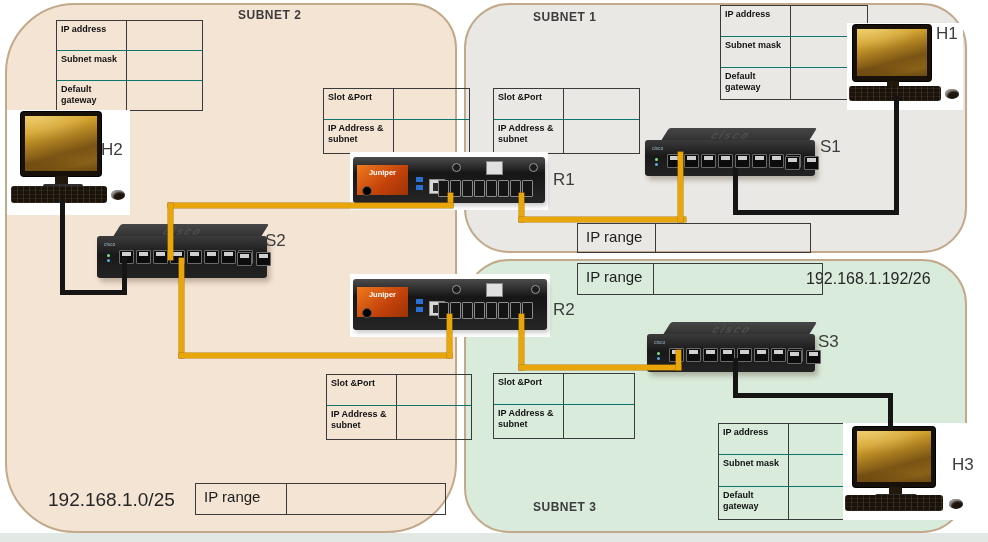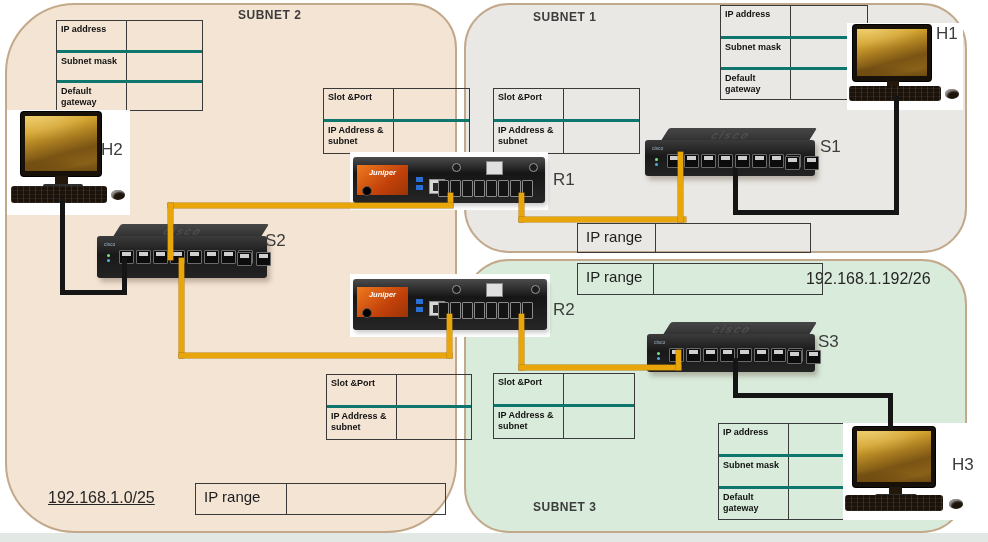--- a/index.html
+++ b/index.html
@@ -9,21 +9,21 @@
   .region{position:absolute;border:2px solid #c3a98c;box-sizing:border-box;}
   .subnet2{left:5px;top:3px;width:452px;height:530px;background:#f4e4d4;border-radius:70px 45px 70px 70px;}
   .subnet1{left:464px;top:3px;width:503px;height:250px;background:#e9e8e4;border-radius:45px;}
   .subnet3{left:464px;top:259px;width:503px;height:274px;background:#d9ebdb;border-radius:45px;}
   .footer-strip{position:absolute;left:0;top:533px;width:988px;height:9px;background:#e2e8e3;}
   .region-title{position:absolute;font-size:12px;font-weight:600;letter-spacing:.5px;color:#3c3c3c;}
   .net-text{position:absolute;font-size:16px;color:#262626;}
   
   .tbl{position:absolute;display:flex;flex-direction:column;border:1px solid #3a3a3a;box-sizing:border-box;margin-left:23px;}
   .trow{display:flex;flex:none;box-sizing:border-box;}
-  .trow + .trow{border-top:3px solid #0f766e;}
+  .trow + .trow{border-top:1px solid #0f766e;}
   .tlbl{box-sizing:border-box;padding:3px 4px 0 4px;font-size:9px;font-weight:bold;color:#111;
         border-right:1px solid #3a3a3a;line-height:1.25;}
   .tval{flex:1;}
   .host .tlbl,.rt-tbl .tlbl{width:70px;}
   .iprange .tlbl{font-size:15px;font-weight:400;padding:4px 8px 0 8px;color:#1d1d1d;}
   
   .cable{position:absolute;}
   .cy{background:#e8a60a;box-shadow:0 0 0 .5px #b87d06;}
   .ck{background:#151515;}
   
@@ -41,21 +41,21 @@
   .sw-ports{position:absolute;left:22px;top:26px;display:flex;gap:2px;}
   .sw-uplinks{position:absolute;left:140px;top:28px;display:flex;gap:4px;}
   .swport{width:13px;height:12px;background:#0c0c0c;border:1px solid #6a6a6a;border-radius:1px;position:relative;flex:none;}
   .swport::before{content:"";position:absolute;left:2px;right:2px;top:1px;height:4px;background:#cfcfcf;}
   
   .router{position:absolute;background:#fff;}
   .rt-body{position:absolute;left:3px;right:3px;top:5px;bottom:7px;border-radius:3px;
            background:linear-gradient(180deg,#4c4c4c,#161616 35%,#262626);
            box-shadow:2px 3px 4px rgba(0,0,0,.2);}
   .rt-brand{position:absolute;left:7px;top:13px;width:51px;height:30px;color:#fff;font-size:7.5px;font-weight:bold;
-            font-style:italic;text-align:center;padding-top:3px;box-sizing:border-box;
+            text-align:center;padding-top:3px;box-sizing:border-box;
             background:linear-gradient(140deg,#f07a1e,#c2410a 60%,#9c3406);}
   .rt-power{position:absolute;left:12px;top:34px;width:8px;height:8px;border-radius:50%;background:#000;border:1px solid #555;}
   .rt-usb{position:absolute;left:66px;top:25px;width:7px;height:13px;
           background:linear-gradient(#2a6fd4 0 42%,transparent 42% 58%,#2a6fd4 58%);}
   .rt-console{position:absolute;left:79px;top:27px;width:14px;height:13px;background:#d8d8d8;border:1px solid #909090;}
   .rt-console::before{content:"";position:absolute;left:3px;top:3px;right:3px;bottom:2px;background:#2a2a2a;}
   .rt-ports{position:absolute;left:88px;top:28px;display:flex;gap:1px;}
   .rtport{width:9px;height:15px;background:#141414;border:1px solid #8a8a8a;border-radius:1px;flex:none;}
   .rt-topport{position:absolute;left:136px;top:9px;width:15px;height:12px;background:#e0e0e0;border:1px solid #888;}
   .rt-screw{position:absolute;width:7px;height:7px;border-radius:50%;background:#1c1c1c;border:1px solid #9a9a9a;}
@@ -83,21 +83,21 @@
   <div class="region subnet2"></div>
   <div class="region subnet1"></div>
   <div class="region subnet3"></div>
   <div class="footer-strip"></div>
 
   <div class="region-title" style="left:238px;top:8px;">SUBNET 2</div>
   <div class="region-title" style="left:533px;top:10px;">SUBNET 1</div>
   <div class="region-title" style="left:533px;top:500px;">SUBNET 3</div>
 
   <div class="net-text" style="left:806px;top:270px;">192.168.1.192/26</div>
-  <div class="net-text" style="left:48px;top:489px;font-size:16px;text-decoration:underline;">192.168.1.0/25</div>
+  <div class="net-text" style="left:48px;top:489px;font-size:19px;">192.168.1.0/25</div>
 
   <div class="tbl host" style="left:33px;top:20px;width:147px;">
     <div class="trow" style="height:29px;">
         <div class="tlbl">IP address</div>
         <div class="tval"></div>
       </div>
     <div class="trow" style="height:30px;">
         <div class="tlbl">Subnet mask</div>
         <div class="tval"></div>
       </div>

